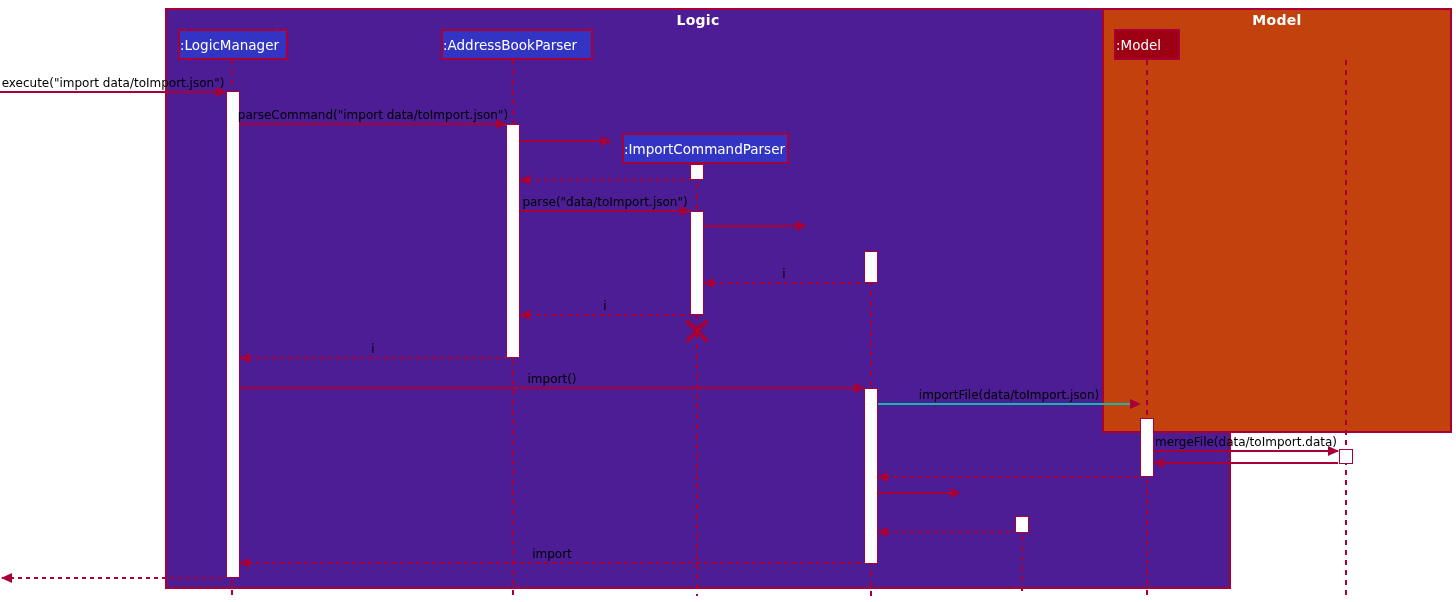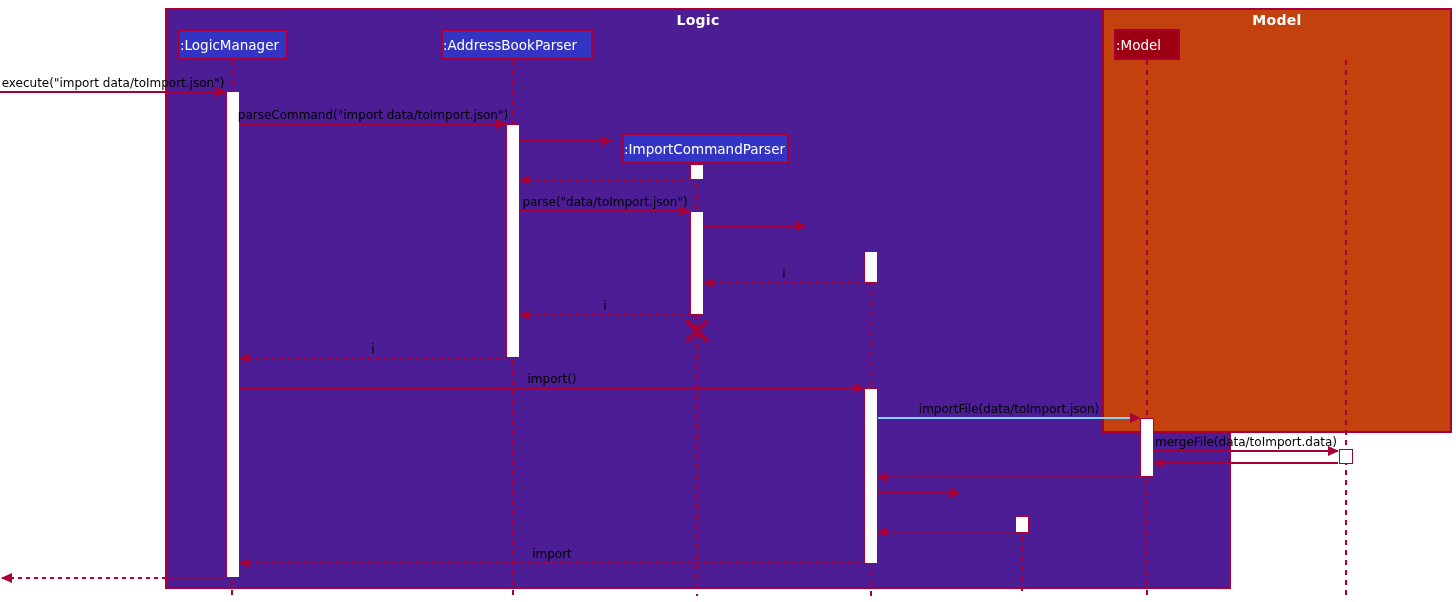--- a/index.html
+++ b/index.html
@@ -83,21 +83,21 @@
       <div class="msg-label" style="color: rgb(0, 0, 0);">i</div>
     </div>
     <div class="msg" style="left: 240px; top: 357px; width: 266px; z-index: 4; background: repeating-linear-gradient(90deg, rgb(168, 0, 54) 0px, rgb(168, 0, 54) 4px, transparent 4px, transparent 8px);">
       <div class="ah" style="left: -1px; border-right: 11px solid rgb(168, 0, 54);"></div>
       <div class="msg-label" style="color: rgb(0, 0, 0);">i</div>
     </div>
     <div class="msg" style="left: 240px; top: 387px; width: 624px; z-index: 4; background: rgb(168, 0, 54);">
       <div class="ah" style="right: -1px; border-left: 11px solid rgb(168, 0, 54);"></div>
       <div class="msg-label" style="color: rgb(0, 0, 0);">import()</div>
     </div>
-    <div class="msg" style="left: 878px; top: 417px; width: 262px; z-index: 4; background: #7dd3fc;">
+    <div class="msg" style="left: 878px; top: 403px; width: 262px; z-index: 4; background: #14b8a6;">
       <div class="ah" style="right: -1px; border-left: 11px solid rgb(168, 0, 54);"></div>
       <div class="msg-label" style="color: rgb(0, 0, 0);">importFile(data/toImport.json)</div>
     </div>
     <div class="msg" style="left: 1154px; top: 450px; width: 184px; z-index: 4; background: rgb(168, 0, 54);">
       <div class="ah" style="right: -1px; border-left: 11px solid rgb(168, 0, 54);"></div>
       <div class="msg-label" style="color: rgb(0, 0, 0);">mergeFile(data/toImport.data)</div>
     </div>
     <div class="msg" style="left: 1154px; top: 462px; width: 184px; z-index: 4; background: rgb(168, 0, 54);">
       <div class="ah" style="left: -1px; border-right: 11px solid rgb(168, 0, 54);"></div>
     </div>

